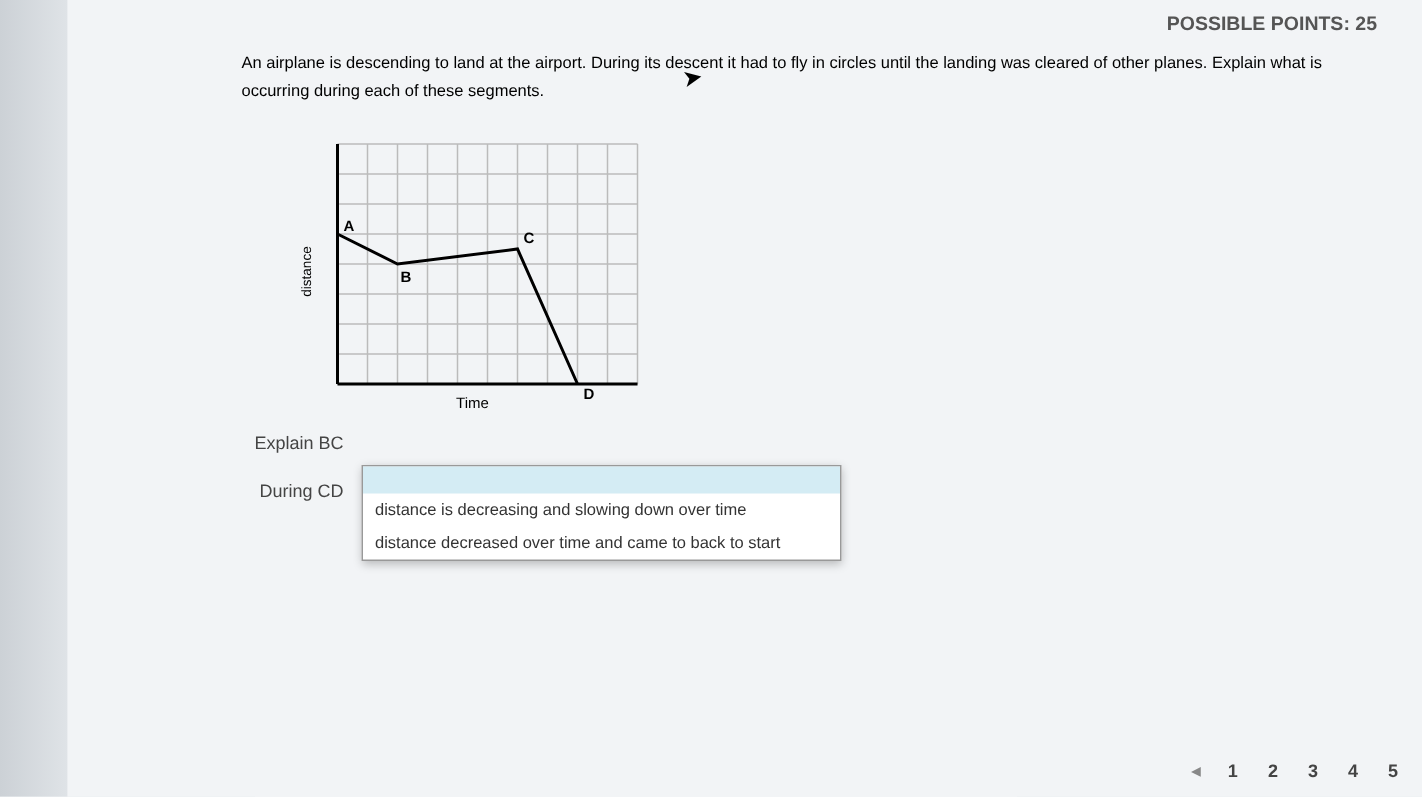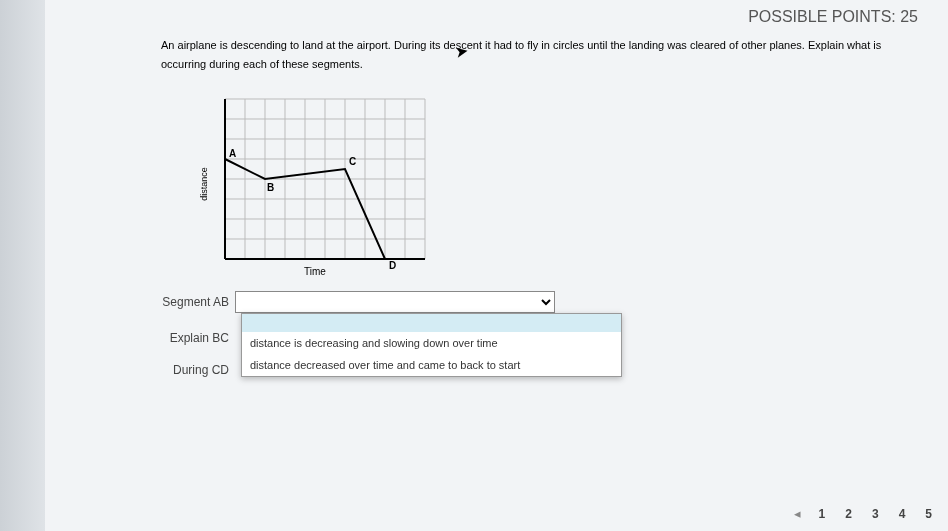--- a/index.html
+++ b/index.html
@@ -15,23 +15,23 @@
     position: absolute;
     left: 45px;
     top: 0;
     right: 0;
     bottom: 0;
     background: #f2f4f6;
     padding: 8px 20px;
   }
   .points {
     text-align: right;
-    font-size: 16px;
+    font-size: 13px;
     color: #555;
-    font-weight: normal;
+    font-weight: bold;
     padding-right: 10px;
   }
   .question {
     font-size: 11px;
     color: #000000;
     margin: 10px 40px 16px 96px;
     line-height: 1.7;
   }
   .graph-wrap {
     margin-left: 130px;
@@ -61,21 +61,21 @@
     height: 22px;
     border: 1px solid #888;
     background: #fff;
     font-size: 12px;
     padding: 2px 4px;
   }
   .dropdown {
     position: absolute;
     left: 86px;
     top: 22px;
-    width: 381px;
+    width: 320px;
     background: #fff;
     border: 1px solid #999;
     box-shadow: 0 2px 6px rgba(0,0,0,0.25);
     font-size: 11px;
     z-index: 10;
   }
   .dd-item {
     padding: 5px 8px;
     color: #333;
     cursor: pointer;
@@ -168,24 +168,20 @@
       <text x="72" y="102" font-size="10" font-weight="bold">B</text>
       <text x="154" y="76" font-size="10" font-weight="bold">C</text>
       <text x="194" y="180" font-size="10" font-weight="bold">D</text>
       <text x="120" y="186" font-size="10" text-anchor="middle">Time</text>
       <text x="12" y="95" font-size="9" text-anchor="middle" transform="rotate(-90 12 95)">distance</text>
     </svg>
   </div>
 
   <div class="segments">
     <div class="seg-row">
-      <div class="seg-label">Segment AB</div>
-      <select class="seg-select"></select>
-    </div>
-    <div class="seg-row">
       <div class="seg-label">Explain BC</div>
     </div>
     <div class="seg-row">
       <div class="seg-label">During CD</div>
     </div>
 
     <div class="dropdown">
       <div class="dd-item blank"></div>
       <div class="dd-item">distance is decreasing and slowing down over time</div>
       <div class="dd-item">distance decreased over time and came to back to start</div>

